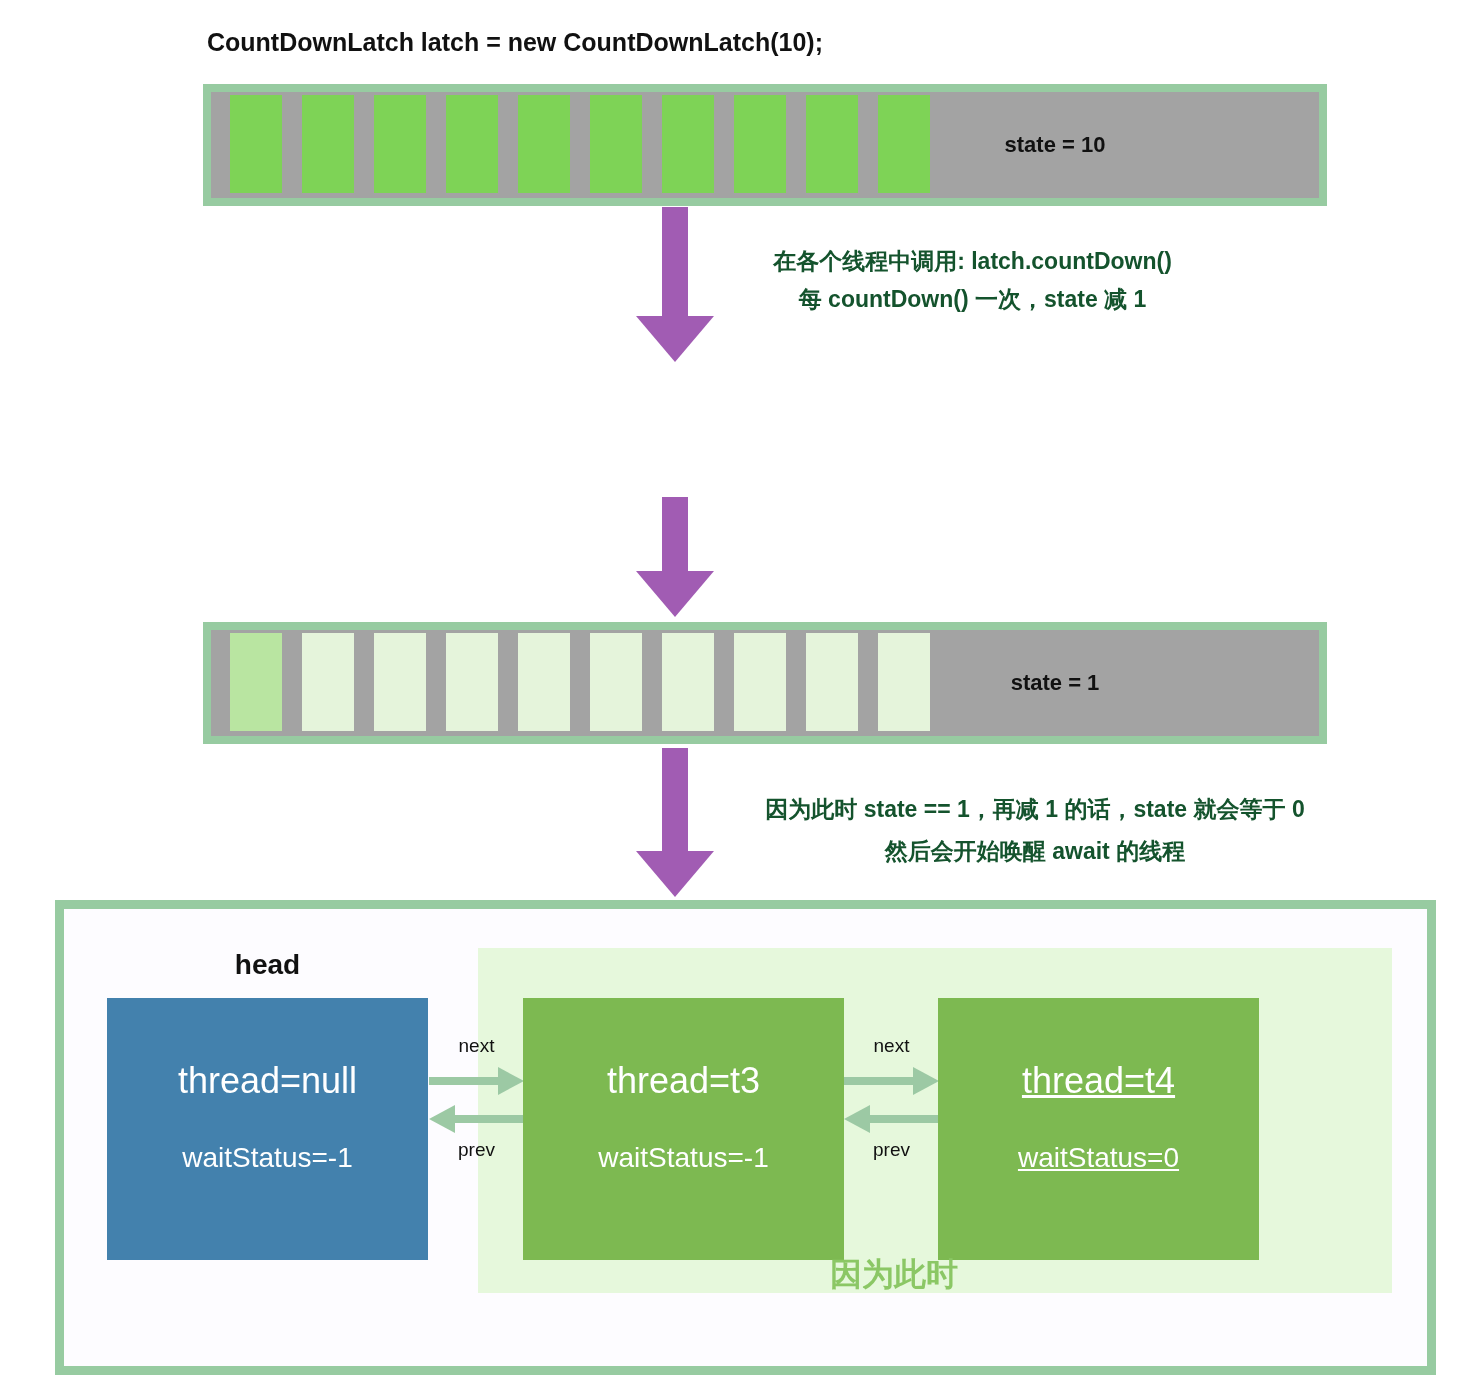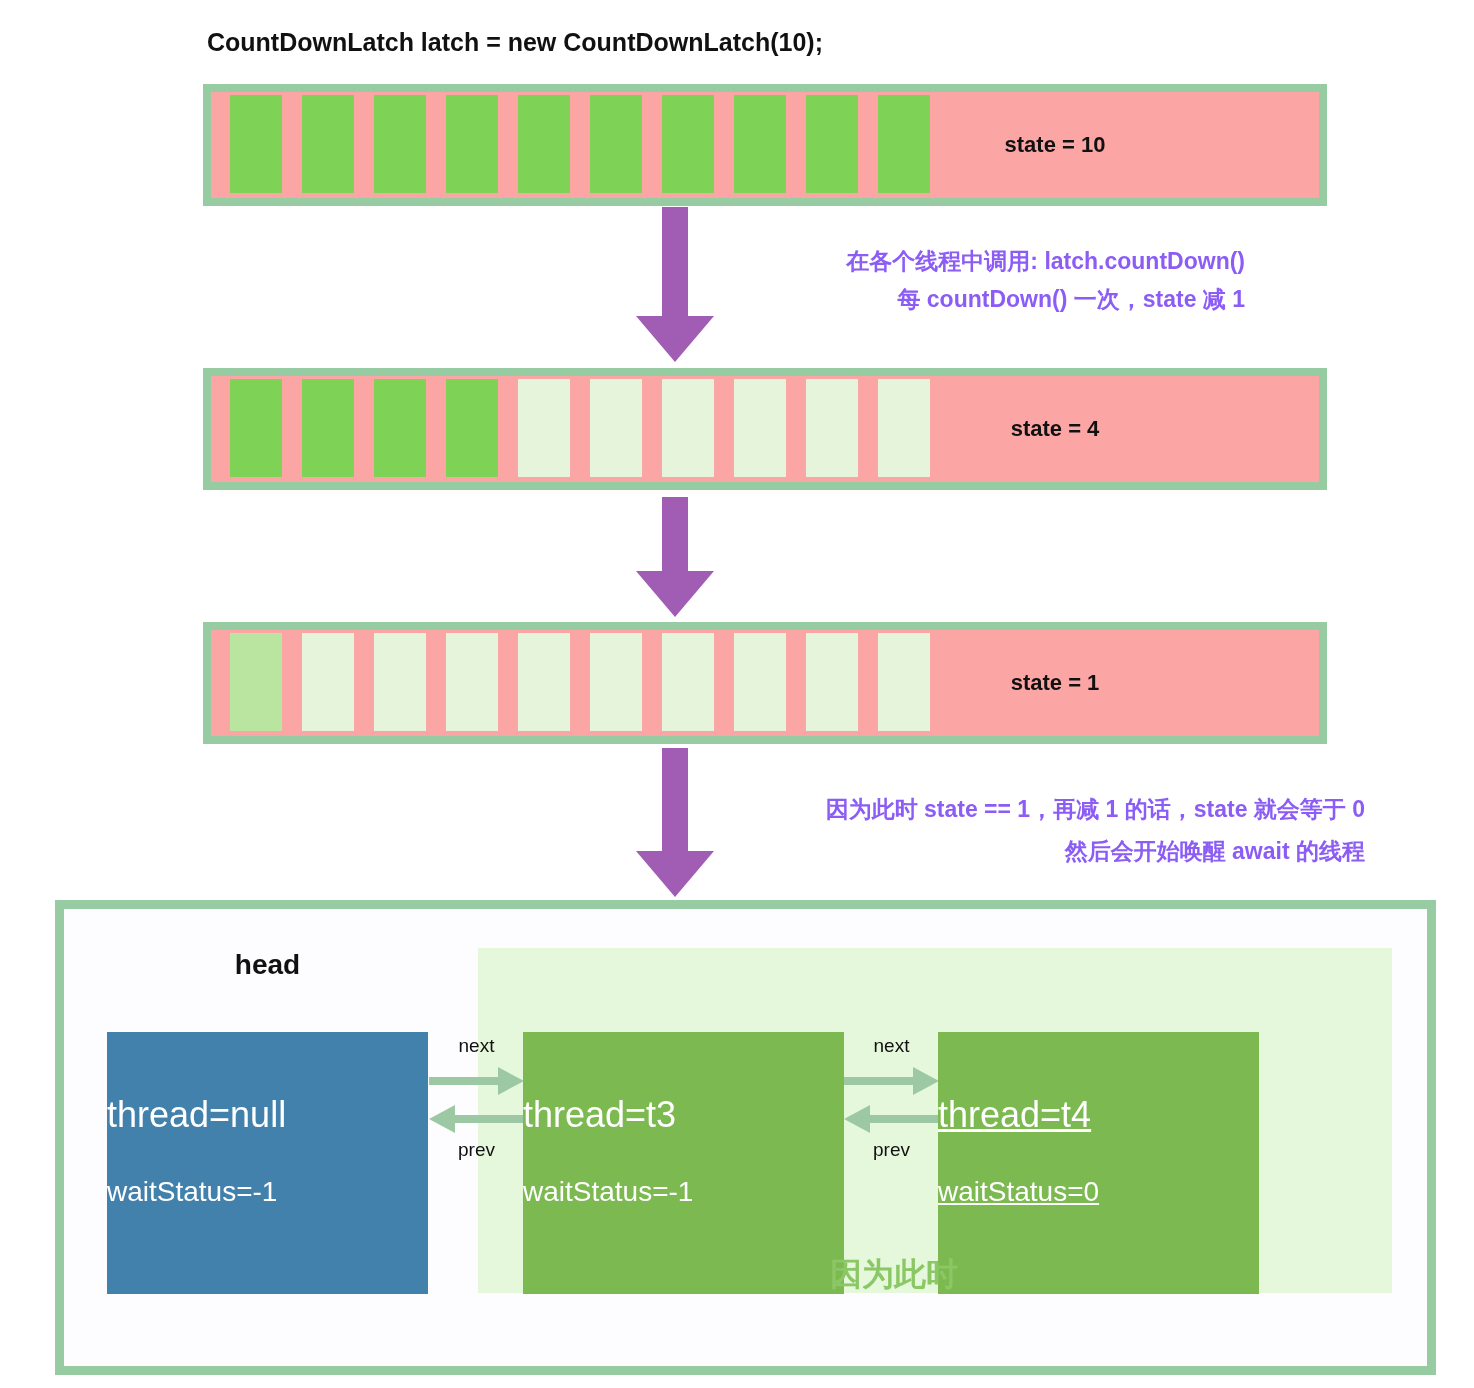--- a/index.html
+++ b/index.html
@@ -2,50 +2,50 @@
 <html style="--cell-full: #7ed356; --cell-partial: #b9e5a1; --cell-empty: #e5f4db; --frame: #97cba1; --purple: #a15cb3; --node-blue: #4381ad; --node-green: #7db951; --panel: #e6f8dc; --container-bg: #fdfcff; --link-arrow: #9cc9a4; --queue-text: #8bc765;"><head>
 <meta charset="utf-8">
 <style>
   * { margin:0; padding:0; box-sizing:border-box; }
   html,body { width:1474px; height:1388px; background:#ffffff; font-family:"Liberation Sans","DejaVu Sans",sans-serif; overflow:hidden; }
   .canvas { position:relative; width:1474px; height:1297px; background:#ffffff; }
 
   .title { position:absolute; left:207px; top:28px; font-size:25px; font-weight:bold; color:#111; }
 
   
-  .state-bar { position:absolute; left:203px; width:1124px; height:122px; background:#fca5a5; border:8px solid var(--frame); }
+  .state-bar { position:absolute; left:203px; width:1124px; height:122px; background:#a3a3a3; border:8px solid var(--frame); }
   .bar1 { top:84px; } .bar2 { top:368px; } .bar3 { top:622px;text-align:right; }
   .cells { position:absolute; left:19px; top:3px; bottom:5px; display:flex; gap:20px; }
   .cell { width:52px; height:100%; }
   .cell.full    { background:var(--cell-full); }
   .cell.partial { background:var(--cell-partial); }
   .cell.empty   { background:var(--cell-empty); }
   .bar-label { position:absolute; left:694px; width:300px; top:0; bottom:0; display:flex; align-items:center; justify-content:center; font-size:22px; font-weight:bold; color:#111; }
 
   
   .varrow { position:absolute; left:636px; width:78px; display:flex; flex-direction:column; align-items:center; }
   .varrow .shaft { width:26px; background:var(--purple); }
   .varrow .tip { width:0; height:0; border-left:39px solid transparent; border-right:39px solid transparent; border-top:46px solid var(--purple); }
   .va1 { top:207px; } .va1 .shaft { height:109px; }
   .va2 { top:497px; } .va2 .shaft { height:74px; }
   .va3 { top:748px; } .va3 .shaft { height:103px; }
 
-  .annotation { position:absolute; text-align:right; font-weight:bold; color:#8b5cf6; }
+  .annotation { position:absolute; text-align:center; font-weight:bold; color:#14532d; }
   .ann1 { left:700px; top:242px; width:545px; font-size:23px; line-height:38px; }
   .ann2 { left:705px; top:788px; width:660px; font-size:23px; line-height:42px; }
 
   
   .queue-box { position:absolute; left:55px; top:900px; width:1381px; height:475px; border:9px solid var(--frame); background:var(--container-bg); }
   .queue-panel { position:absolute; left:414px; top:39px; width:914px; height:345px; background:var(--panel); }
 
   .node-caption { position:absolute; font-size:28px; font-weight:bold; color:#111; text-align:center; width:321px; }
   .cap-head { left:43px; top:40px; }
   .cap-tail { left:874px; top:42px; }
 
-  .node { position:absolute; top:89px; width:321px; height:262px; display:flex; flex-direction:column; color:#ffffff;margin-top:34px; }
+  .node { position:absolute; top:89px; width:321px; height:262px; display:flex; flex-direction:column; align-items:center; color:#ffffff; }
   .node .thread { margin-top:62px; font-size:36px; }
   .node .wstatus { margin-top:40px; font-size:28px; }
   .node-head { left:43px; background:var(--node-blue); }
   .node-t3 { left:459px; background:var(--node-green); }
   .node-t4 { left:874px; background:var(--node-green);text-decoration:underline; }
 
   
   .link-label { position:absolute; width:95px; text-align:center; font-size:19px; color:#111; }
   .harrow { position:absolute; width:95px; height:28px; }
   .harrow .shaft { position:absolute; top:10px; height:8px; background:var(--link-arrow); }
@@ -83,35 +83,20 @@
 
   <div class="varrow va1">
     <div class="shaft"></div>
     <div class="tip"></div>
   </div>
   <div class="annotation ann1">
     <div>在各个线程中调用: latch.countDown()</div>
     <div>每 countDown() 一次，state 减 1</div>
   </div>
 
-  <div class="state-bar bar2">
-    <div class="cells">
-        <div class="cell full"></div>
-        <div class="cell full"></div>
-        <div class="cell full"></div>
-        <div class="cell full"></div>
-        <div class="cell empty"></div>
-        <div class="cell empty"></div>
-        <div class="cell empty"></div>
-        <div class="cell empty"></div>
-        <div class="cell empty"></div>
-        <div class="cell empty"></div>
-      </div>
-    <div class="bar-label">state = 4</div>
-  </div>
 
   <div class="varrow va2">
     <div class="shaft"></div>
     <div class="tip"></div>
   </div>
 
   <div class="state-bar bar3">
     <div class="cells">
         <div class="cell partial"></div>
         <div class="cell empty"></div>

